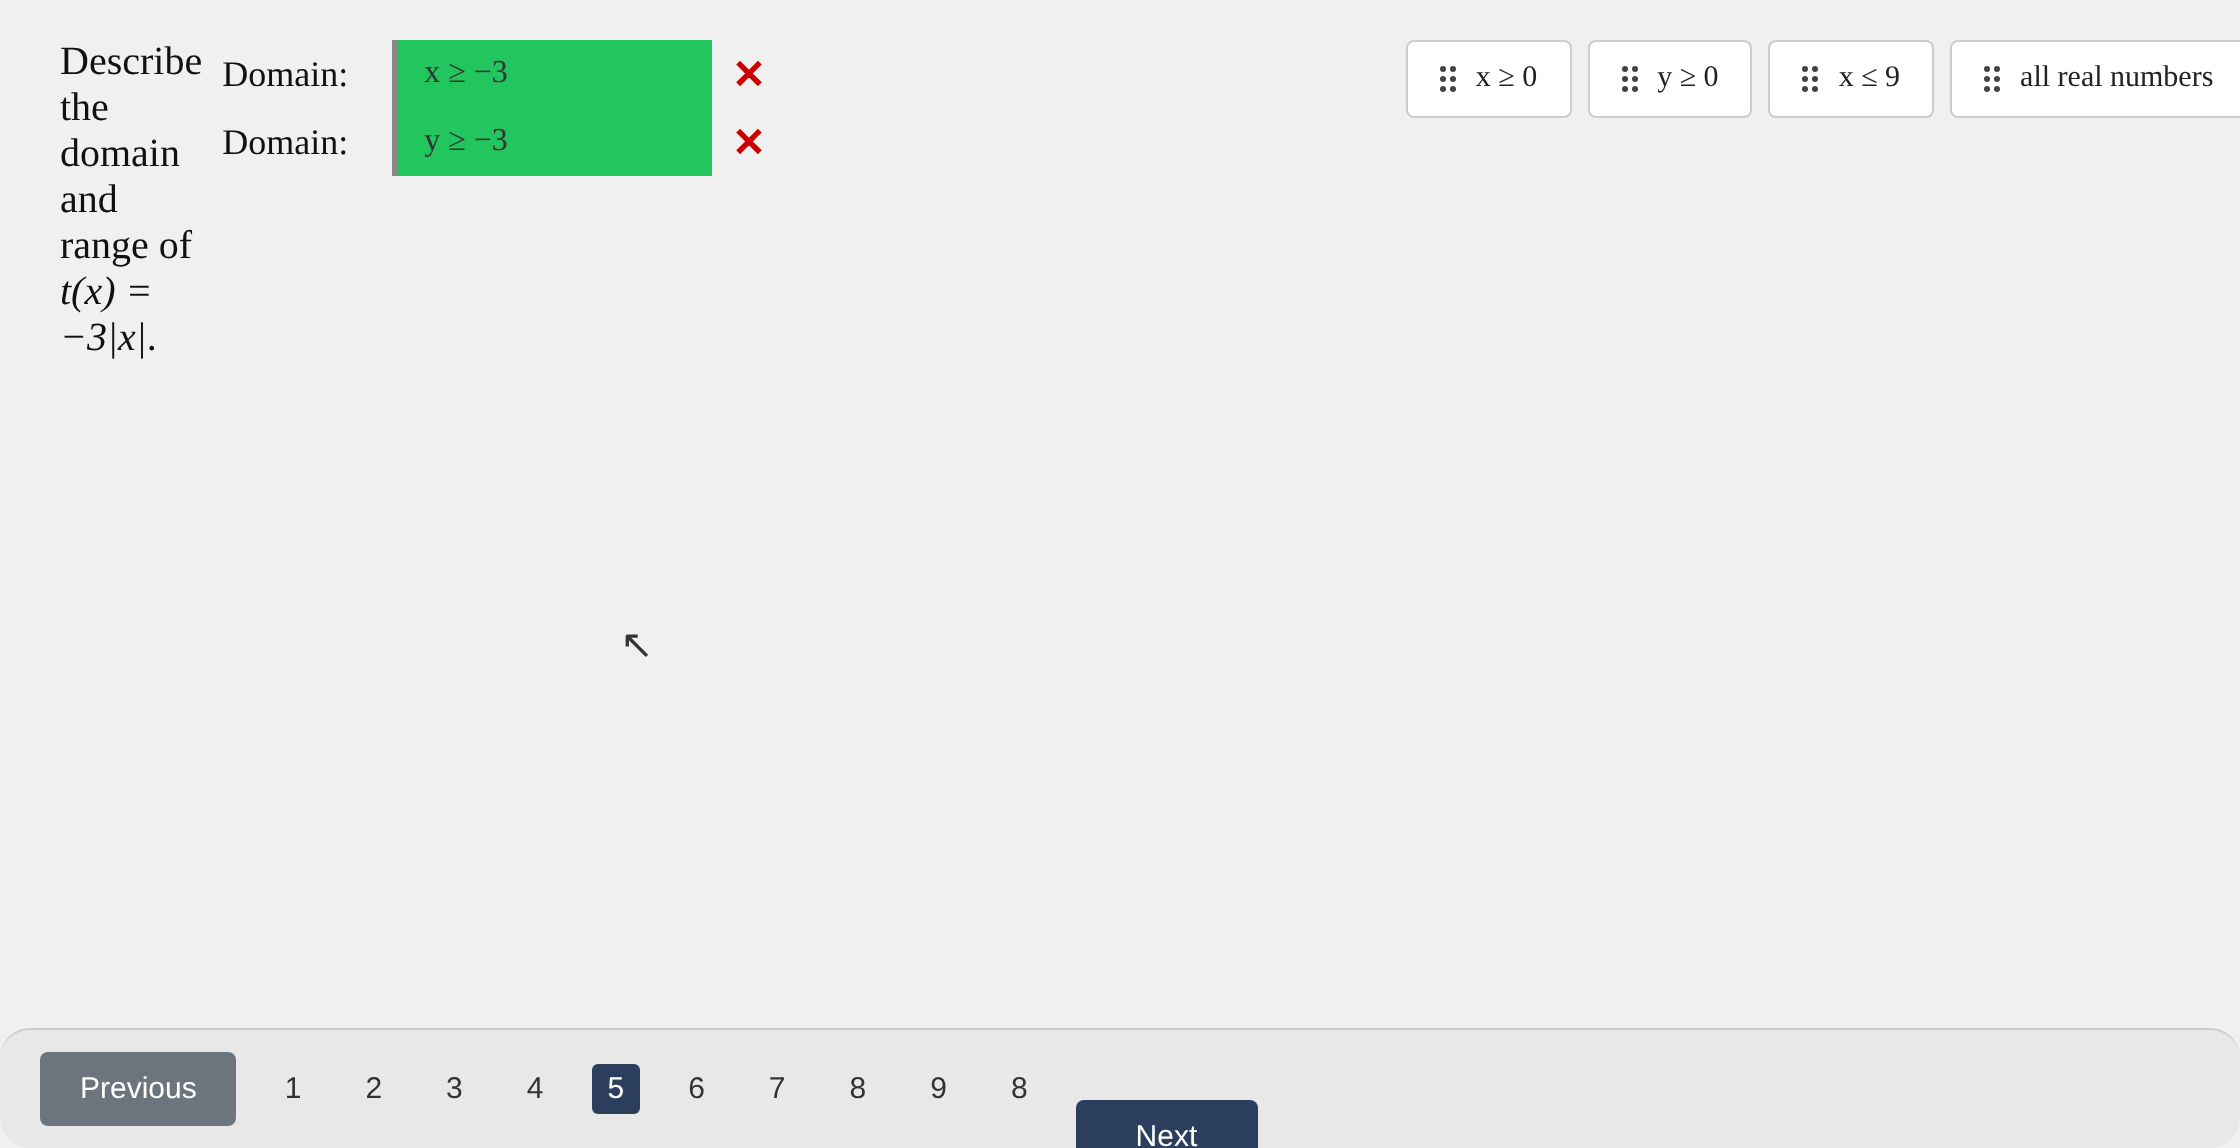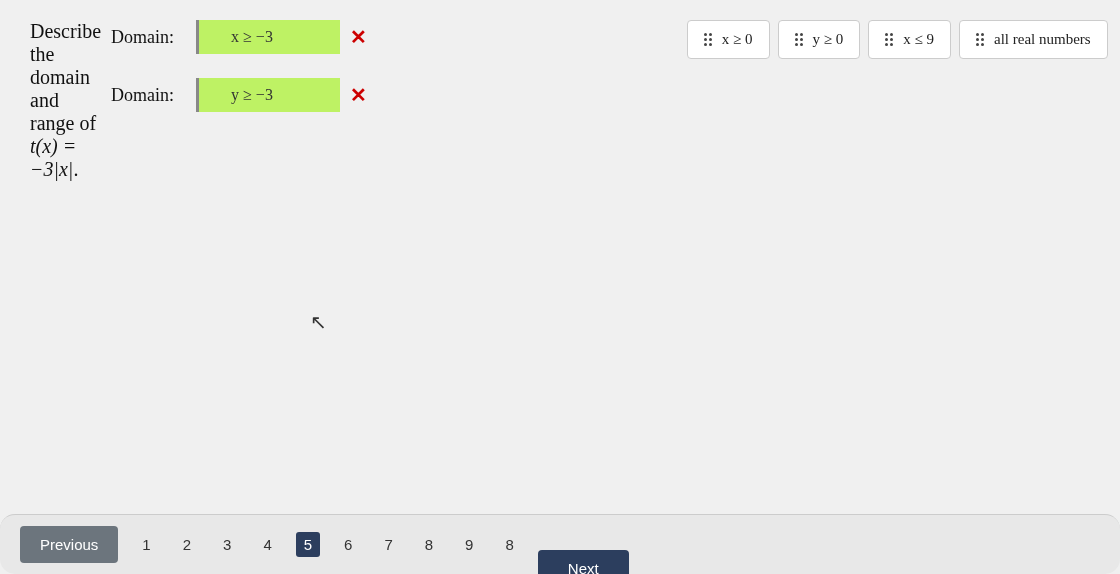--- a/index.html
+++ b/index.html
@@ -26,47 +26,46 @@
     .question-text {
       font-size: 20px;
       color: #111;
       margin-bottom: 30px;
       font-family: Georgia, serif;
     }
 
     .input-rows {
       display: flex;
       flex-direction: column;
-      gap: 24px;
       margin-left: 10px;
       margin-bottom: 60px;
     }
 
     .input-row {
       display: flex;
       align-items: center;
       gap: 10px;
     }
 
     .input-label {
       font-size: 18px;
       color: #111;
       font-family: Georgia, serif;
       min-width: 75px;
     }
 
     .input-field {
-      background: #bef264;
+      background: #22c55e;
       border: none;
       border-left: 3px solid #888;
-      padding: 8px 32px;
+      padding: 8px 13px;
       font-size: 16px;
       font-family: Georgia, serif;
       color: #333;
-      width: 144px;
+      width: 160px;
       outline: none;
     }
 
     .x-icon {
       color: #cc0000;
       font-size: 20px;
       font-weight: bold;
       cursor: pointer;
     }
 

